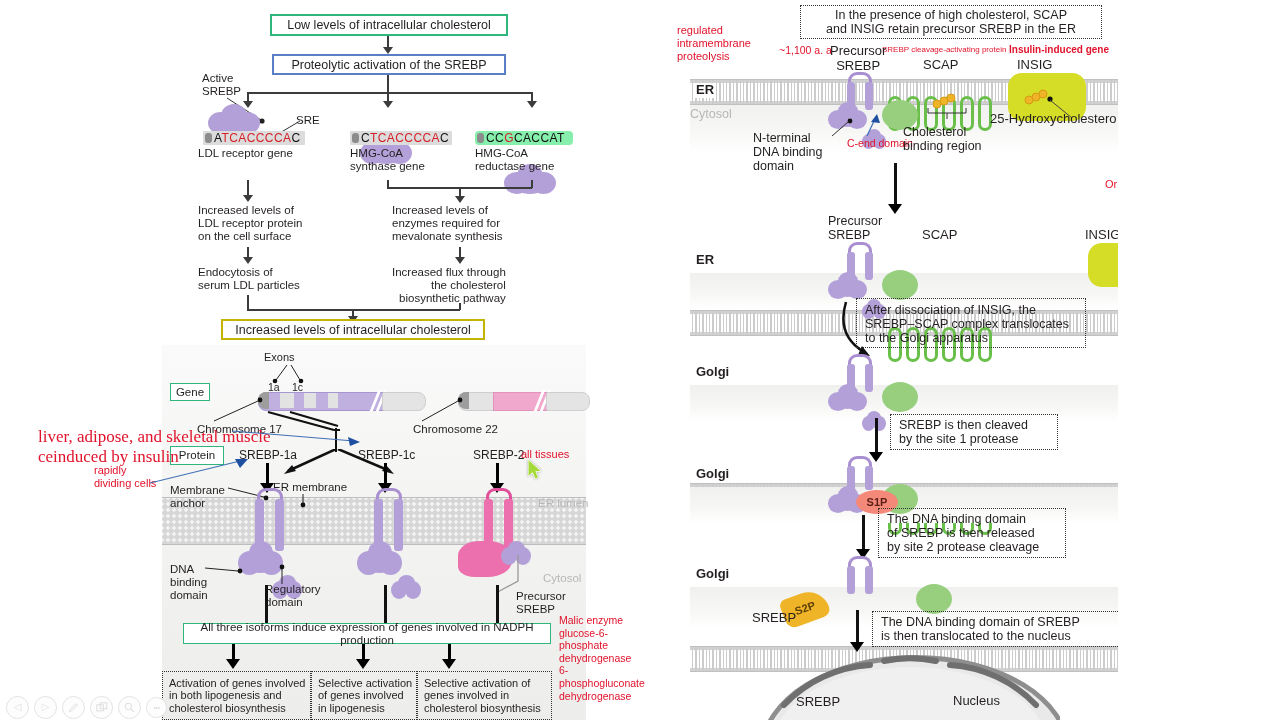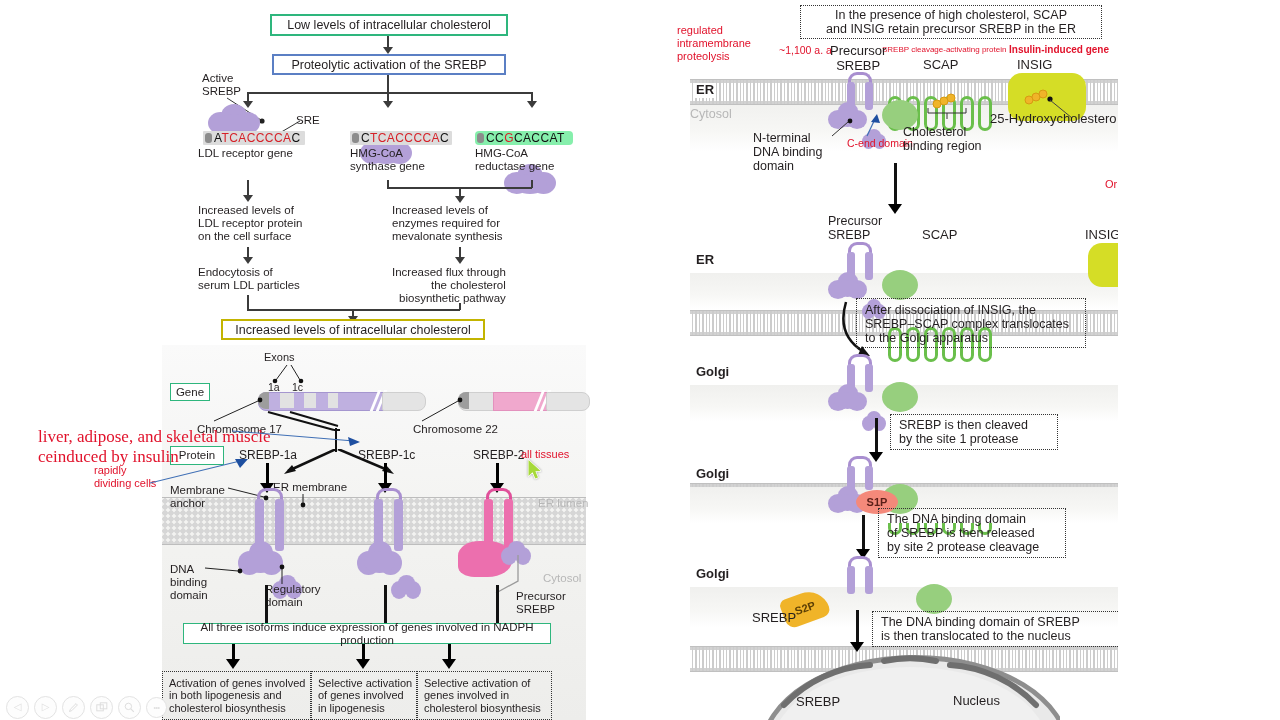--- a/index.html
+++ b/index.html
@@ -376,20 +376,23 @@
   <svg class="abs" style="left:492px;top:208px;width:30px;height:42px;" viewBox="0 0 30 42">
     <path d="M26 2 L26 28 L4 40" stroke="#9a9a9a" stroke-width="1.3" fill="none"></path>
   </svg>
 
   <div class="abs" style="left:265px;top:240px;width:2.5px;height:38px;background:#111;"></div>
   <div class="abs" style="left:384px;top:240px;width:2.5px;height:38px;background:#111;"></div>
   <div class="abs" style="left:496px;top:240px;width:2.5px;height:38px;background:#111;"></div>
 
   <div class="abs boxed box-green-thin fig-text" style="left:183px;top:278px;width:368px;height:21px;font-size:11.5px;">All three isoforms induce expression of genes involved in NADPH production</div>
 
+  <div class="abs red" style="left:559px;top:269px;font-size:10.5px;white-space:pre-line;">Malic enzyme
+glucose-6-phosphate dehydrogenase
+6-phosphogluconate dehydrogenase</div>
 
   <div class="abs vline-thick" style="left:232px;top:299px;width:3px;height:17px;"></div>
   <div class="abs arrowhead-thick" style="left:226px;top:314px;"></div>
   <div class="abs vline-thick" style="left:362px;top:299px;width:3px;height:17px;"></div>
   <div class="abs arrowhead-thick" style="left:356px;top:314px;"></div>
   <div class="abs vline-thick" style="left:448px;top:299px;width:3px;height:17px;"></div>
   <div class="abs arrowhead-thick" style="left:442px;top:314px;"></div>
 
   <div class="abs box-dot fig-text" style="left:162px;top:326px;width:149px;height:49px;box-sizing:border-box;padding:5px 0 0 6px;font-size:11px;white-space:pre-line;">Activation of genes involved
 in both lipogenesis and

